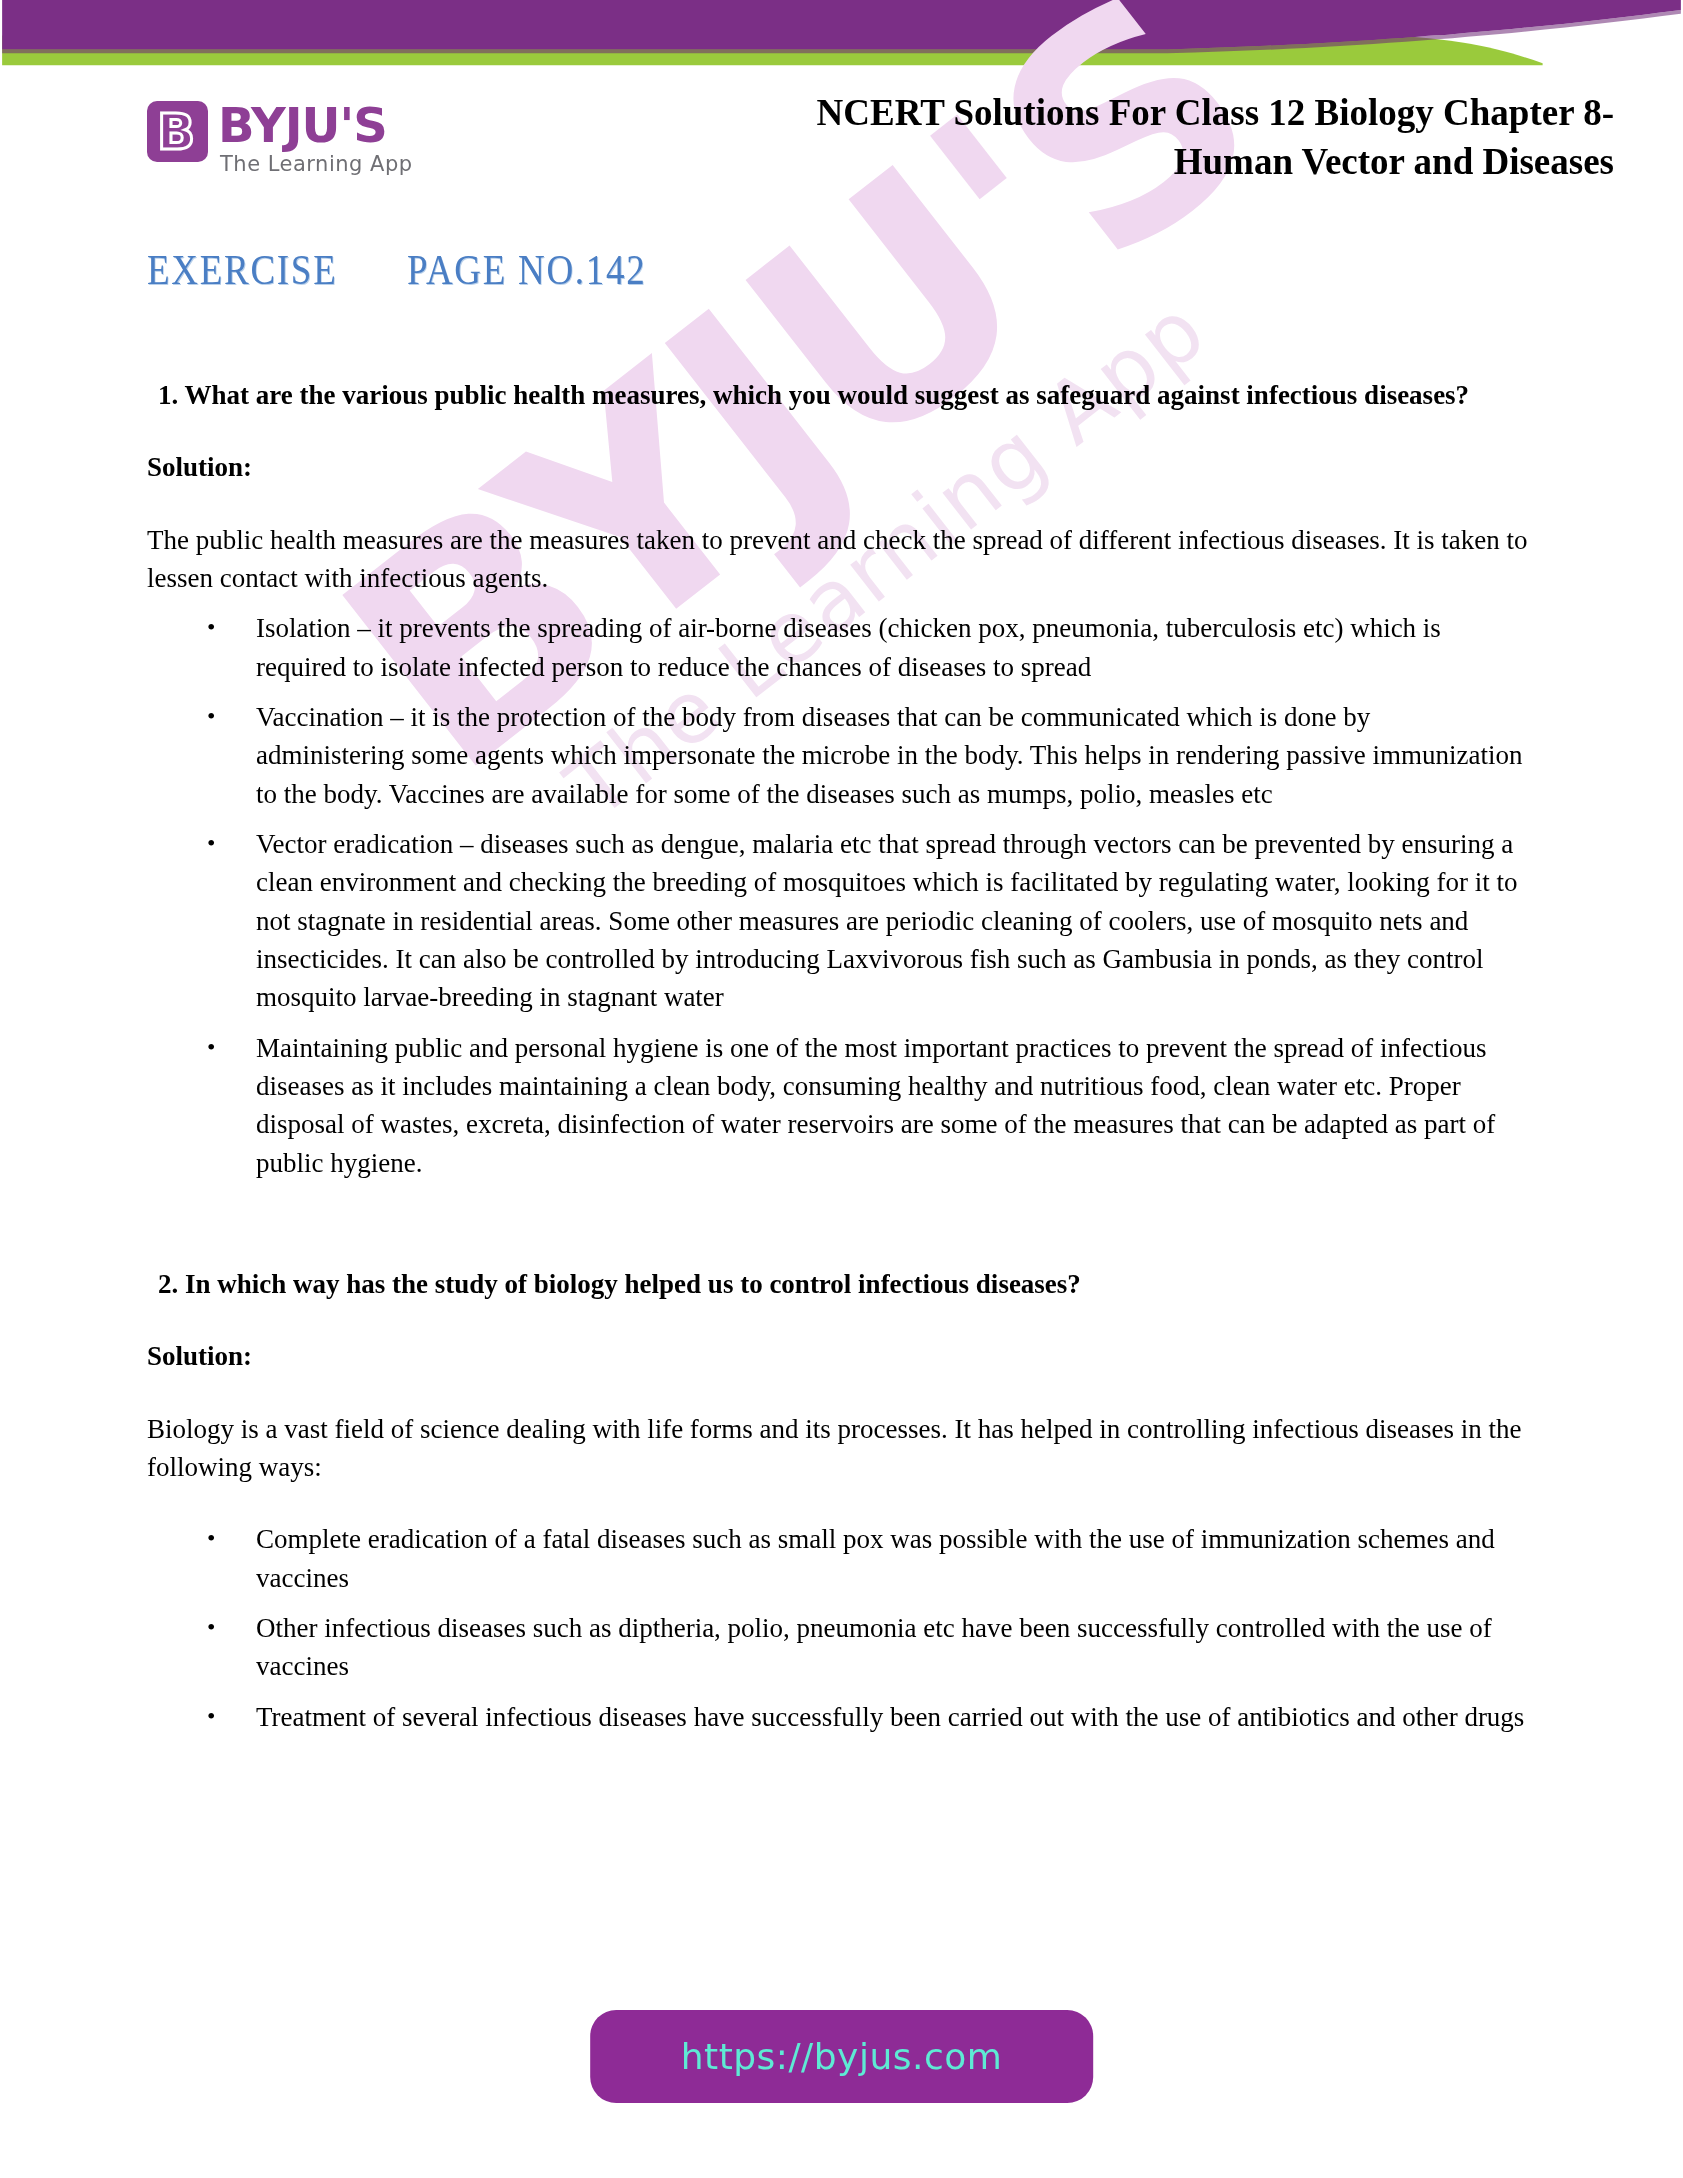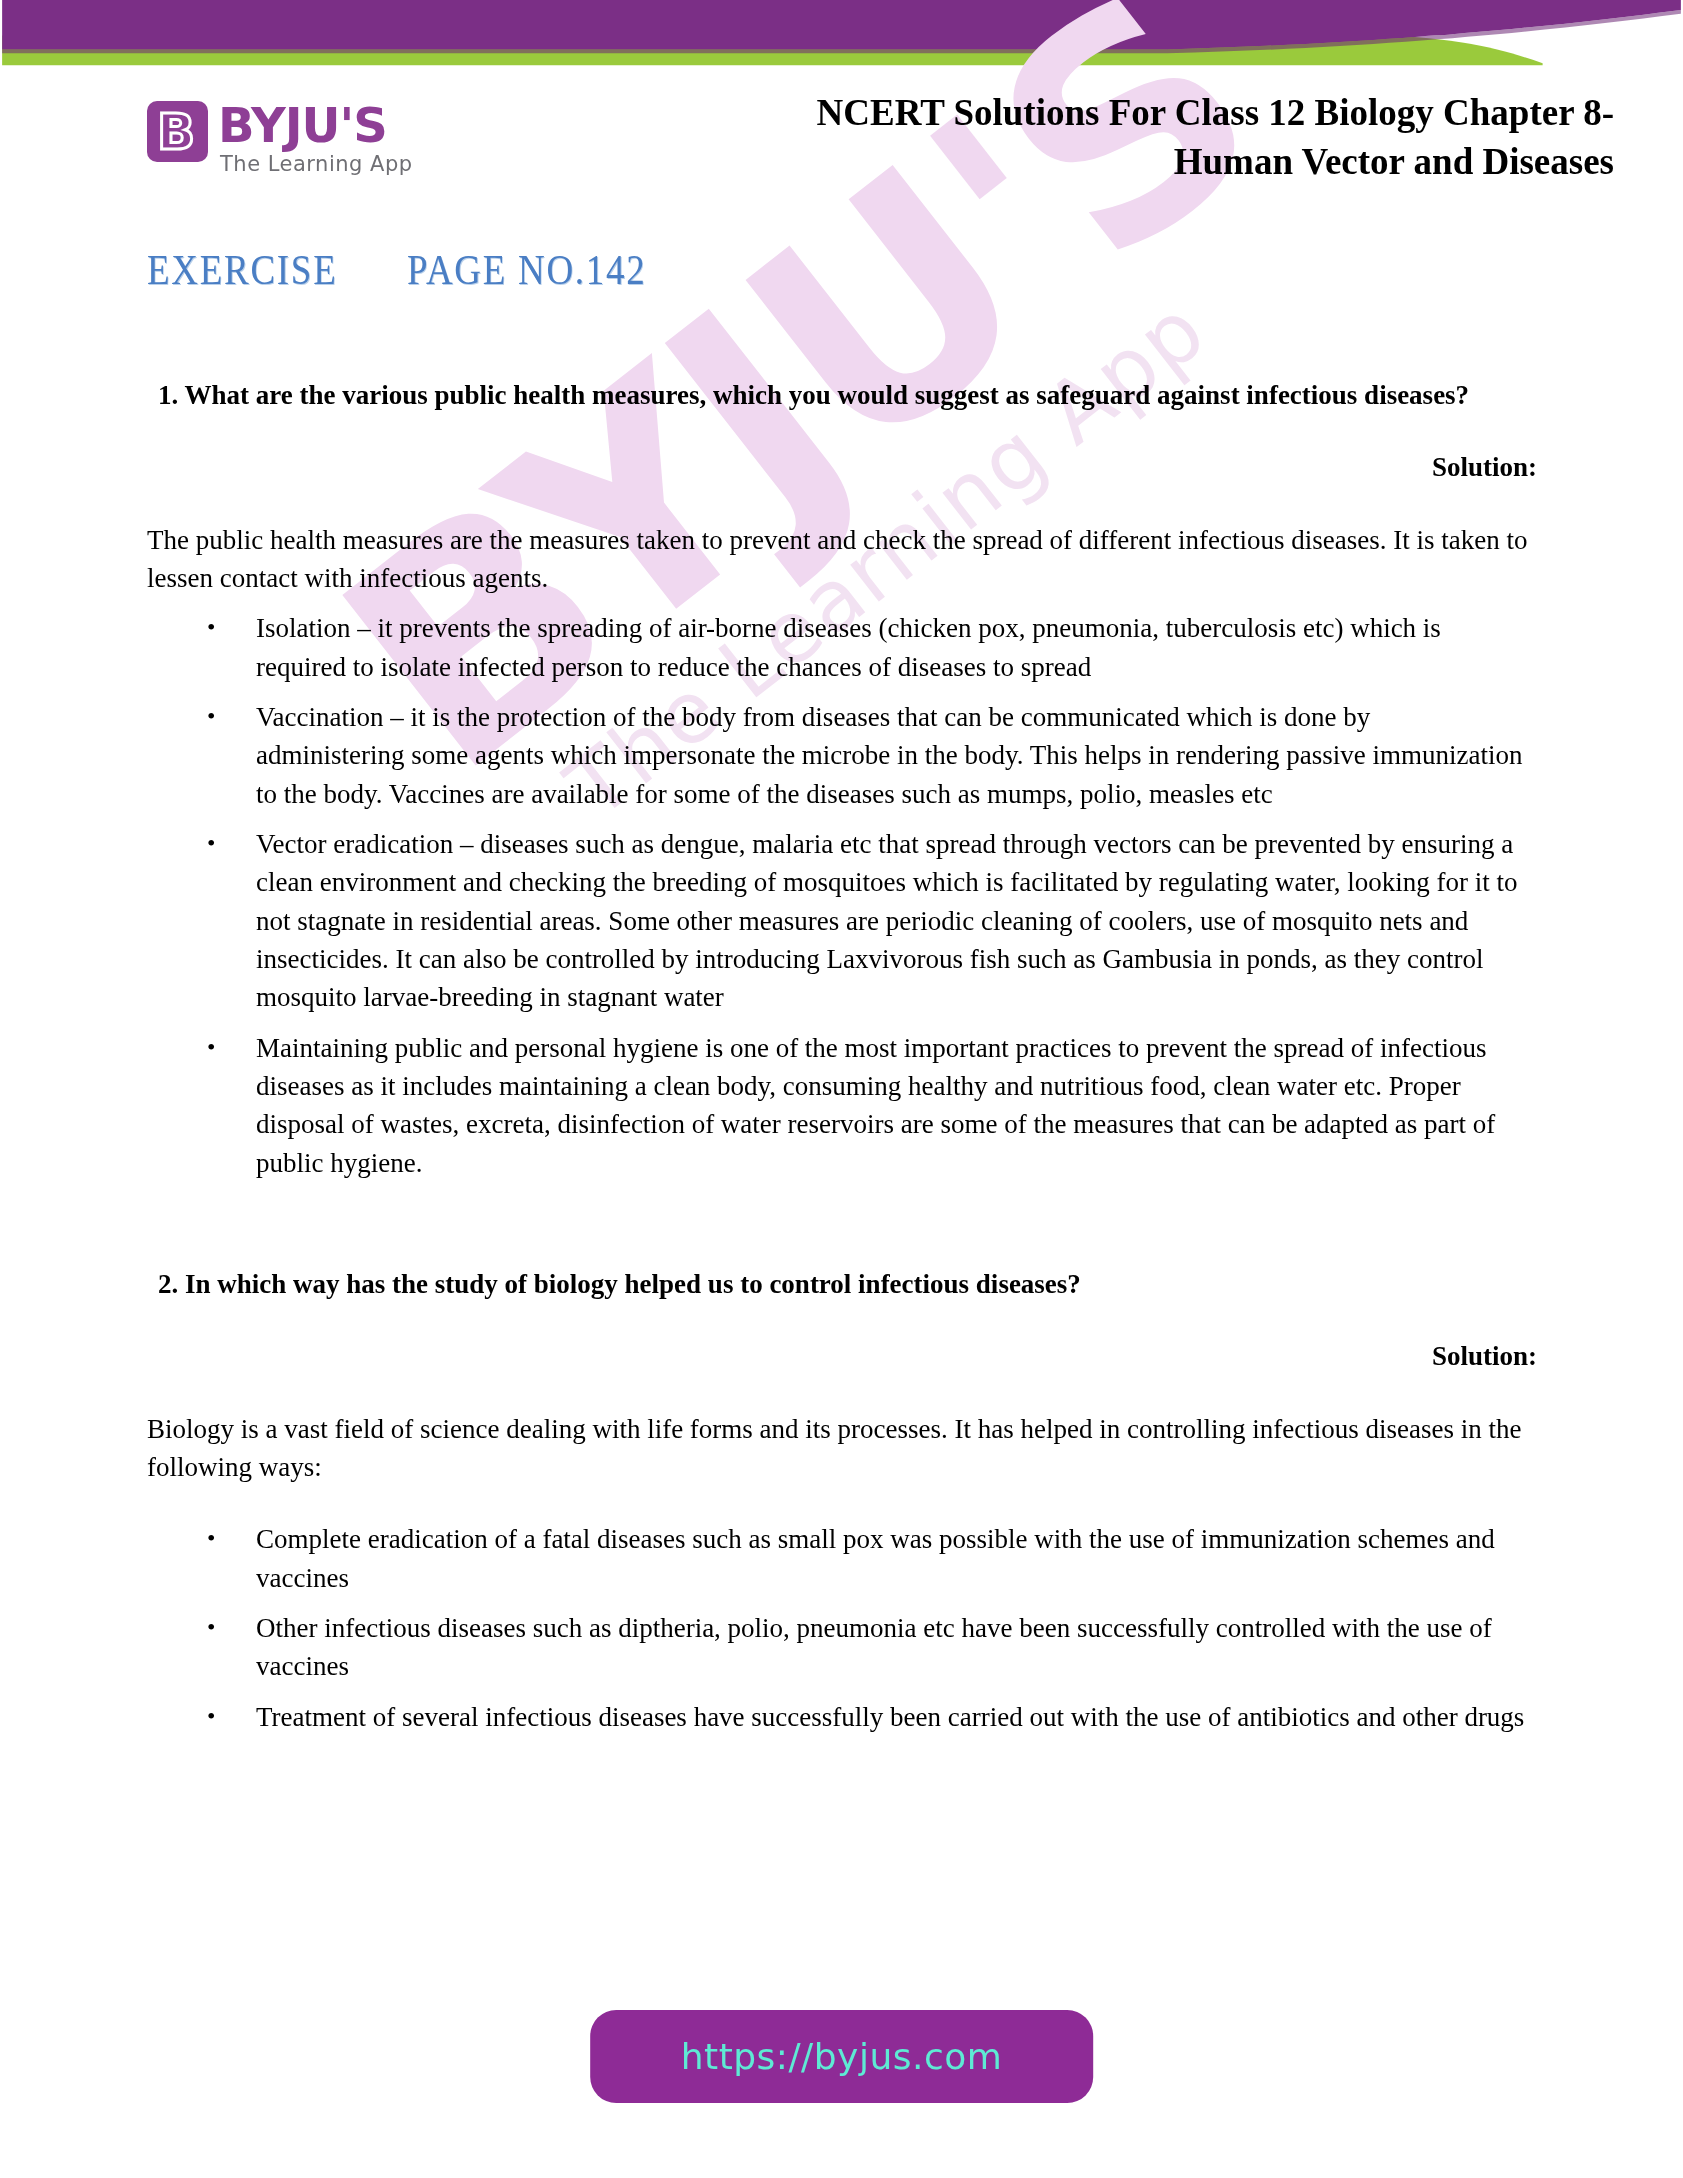--- a/index.html
+++ b/index.html
@@ -174,21 +174,20 @@
     font-weight: bold;
     font-size: 27px;
     line-height: 1.42;
     margin: 0 0 34px 11px;
   }
   .sol-label {
     font-weight: bold;
     font-size: 27px;
     line-height: 1.42;
     margin: 0 0 34px 0;
-    text-align: right;
   }
   .para {
     font-size: 27px;
     line-height: 1.42;
     margin: 0;
   }
   .gap-sm { height: 22px; }
   .gap-lg { height: 71px; }
 
   ul.bullets {

